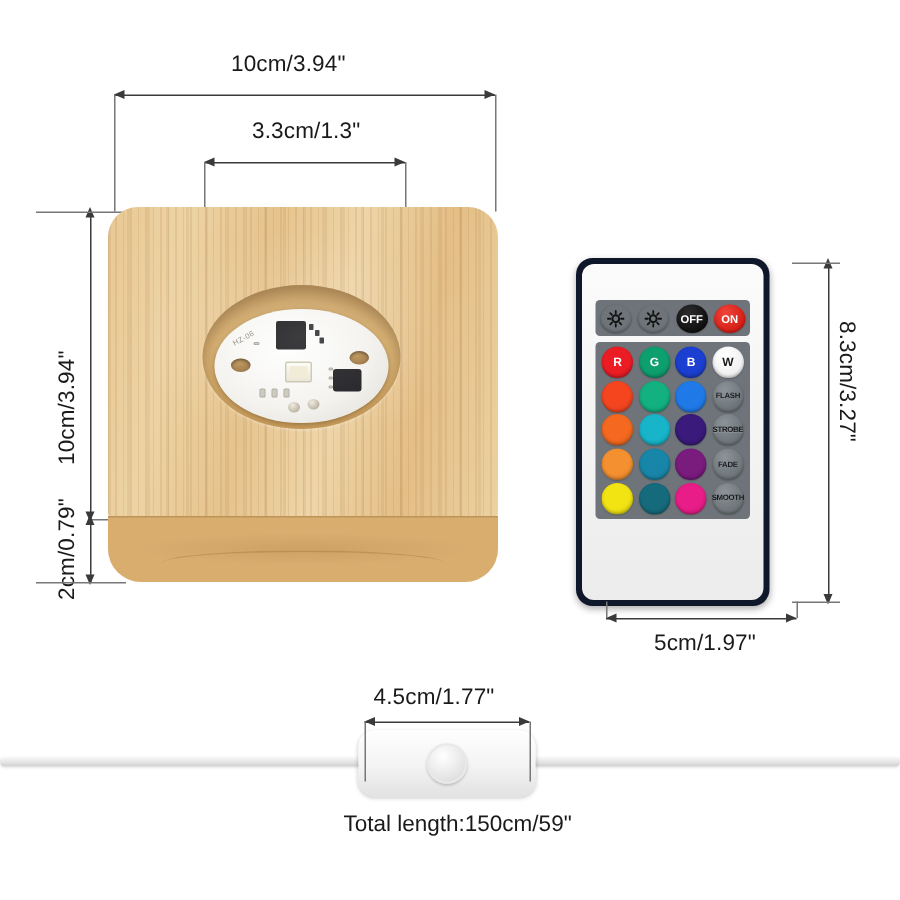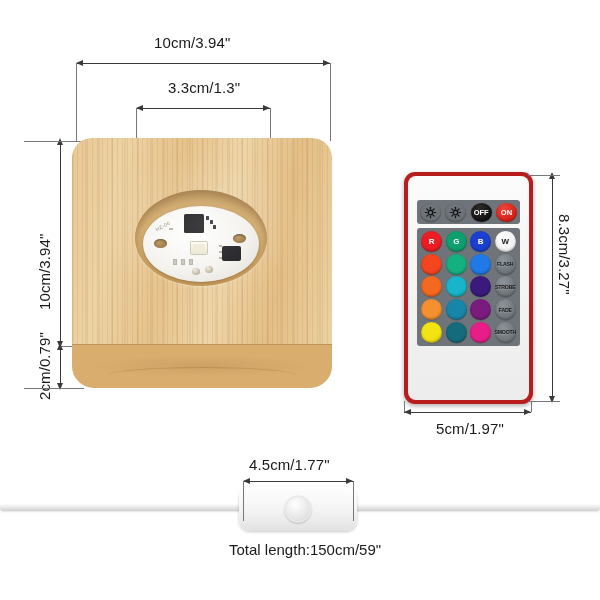--- a/index.html
+++ b/index.html
@@ -62,22 +62,22 @@
   .pcb .conn{position:absolute;background:#17171a;border-radius:1.5px;}
   .pcb .ic{position:absolute;background:#1b1b1f;border-radius:2px;}
   .pcb .led{position:absolute;background:linear-gradient(180deg,#fcfcf6,#e8e4d2);border:1.5px solid #c9c3ac;border-radius:1.5px;}
   .pcb .led i{position:absolute;inset:2px;background:#efe9d2;border-radius:1px;display:block;}
   .pcb .pad{position:absolute;background:#c9c6bb;border-radius:1px;box-shadow:inset 0 0 0 .5px #9d9a90;}
   .pcb .solder{position:absolute;border-radius:50%;background:radial-gradient(circle at 38% 32%,#efeade,#a39a84);}
   .pcb .sil{position:absolute;font-size:5px;color:#8d887c;transform:rotate(-28deg);letter-spacing:.3px;}
   .pcb .pin{position:absolute;width:2.5px;height:4px;background:#2a2a2e;border-radius:.5px;}
 
   
-  #remote{position:absolute;left:404px;top:172px;width:129px;height:232px;
-    background:#b91c1c;border-radius:11px;padding:4px;box-sizing:border-box;
+  #remote{position:absolute;left:384px;top:172px;width:129px;height:232px;
+    background:#0f172a;border-radius:11px;padding:4px;box-sizing:border-box;
     box-shadow:0 2px 5px rgba(0,0,0,.32);}
   .remote-face{position:absolute;inset:4px;background:linear-gradient(180deg,#fbfbfb,#ececed);border-radius:8px;}
   .pad-top{position:absolute;left:9px;top:24px;width:103px;height:24px;background:#6e7479;border-radius:3px;
     display:flex;align-items:center;justify-content:space-between;padding:0 3px;box-sizing:border-box;}
   .rbtn{border-radius:50%;display:flex;align-items:center;justify-content:center;
     font-size:7.5px;font-weight:bold;box-shadow:inset 0 -1px 2px rgba(0,0,0,.26),0 .5px 1px rgba(0,0,0,.28);}
   .rbtn.top{width:21px;height:19px;}
   .rbtn.k-btn{background:radial-gradient(circle at 38% 30%,#2c2c2c,#050505);color:#ffffff;}
   .rbtn.on-btn{background:radial-gradient(circle at 38% 30%,#f0443a,#c80f06);color:#ffffff;}
   .pad-grid{position:absolute;left:9px;top:52px;width:103px;height:118px;background:#6e7479;border-radius:3px;

